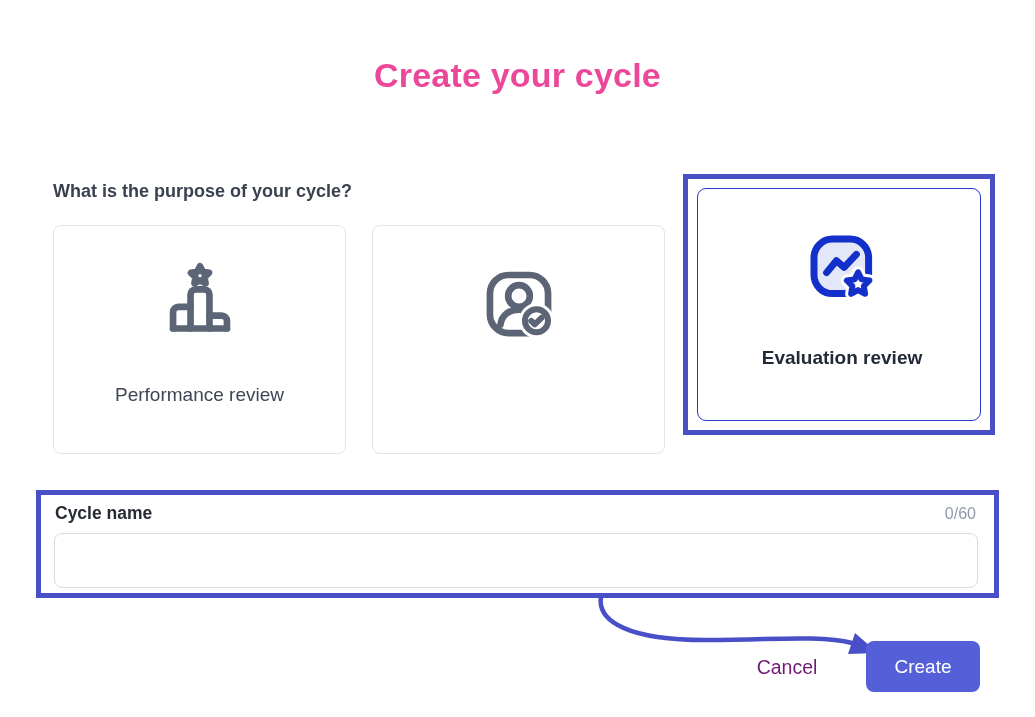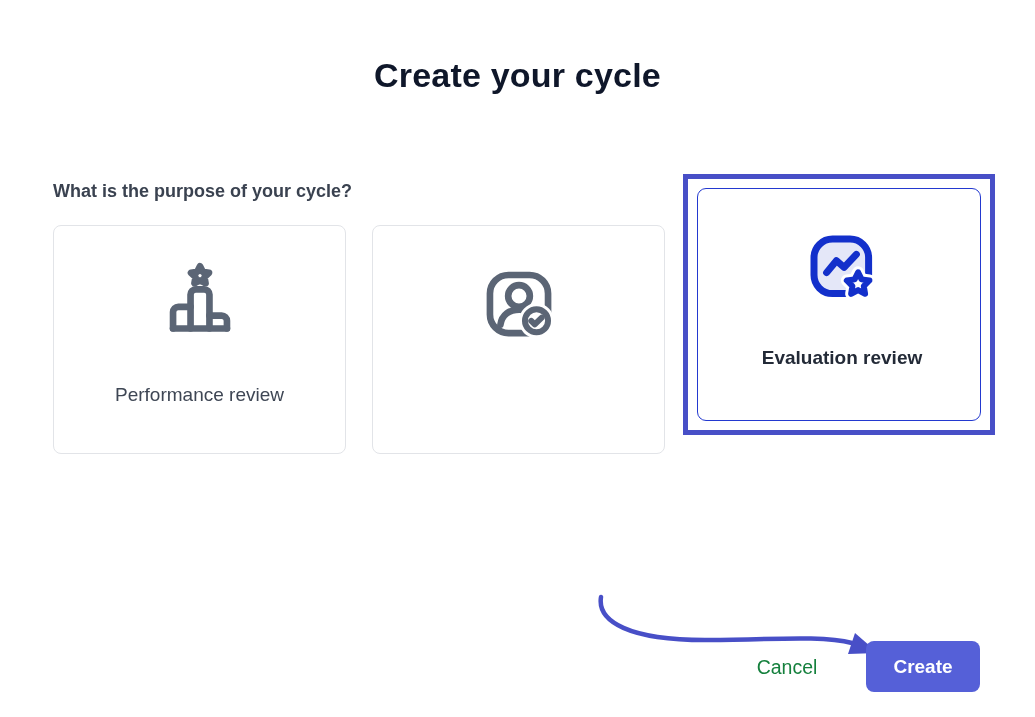--- a/index.html
+++ b/index.html
@@ -1,21 +1,21 @@
 <!DOCTYPE html>
 <html><head>
 <meta charset="utf-8">
 <style>
   * { margin:0; padding:0; box-sizing:border-box; }
   html,body { width:1035px; height:717px; background:#ffffff;
     font-family:"Liberation Sans", sans-serif; overflow:hidden; }
   .stage { position:relative; width:1035px; height:717px; background:#fff; }
 
   .title { position:absolute; left:0; right:0; top:56px; text-align:center;
-    font-size:34px; font-weight:700; color:#0f172a; letter-spacing:0.2px; }
+    font-size:34px; font-weight:700; color:#ec4899; letter-spacing:0.2px; }
 
   .question { position:absolute; left:53px; top:146px;
     font-size:18px; font-weight:700; color:#3a4250;margin-top:35px; }
 
   .card { position:absolute; top:189px; width:293px; height:229px;
     background:#fff; border:1px solid #e2e4e8; border-radius:8px;
     display:flex; flex-direction:column; align-items:center; cursor:pointer;margin-top:36px; }
   .card-1 { left:53px; }
   .card-2 { left:372px; }
   .card .icon-wrap { margin-top:36px; width:84px; height:84px;
@@ -39,25 +39,25 @@
   .char-counter { position:absolute; right:18px; top:10px;
     font-size:16px; color:#9198ab; }
   .name-input { position:absolute; left:13px; top:38px; width:924px; height:55px;
     border:1px solid #d8dce2; border-radius:8px; background:#fff;
     font-size:17px; color:#262a33; padding:0 14px; outline:none; }
 
   .arrow-svg { position:absolute; left:580px; top:585px; width:320px; height:95px;
     pointer-events:none; }
 
   .cancel-btn { position:absolute; left:745px; top:652px; width:84px; height:30px;
-    background:transparent; border:none; font-size:19.5px; color:#15803d;
+    background:transparent; border:none; font-size:19.5px; color:#701a75;
     font-family:"Liberation Sans", sans-serif; cursor:pointer; text-align:center; }
   .create-btn { position:absolute; left:866px; top:641px; width:114px; height:51px;
     background:#5560d8; border:none; border-radius:8px;
-    font-size:19px; font-weight:700; color:#ffffff;
+    font-size:19px; font-weight:400; color:#ffffff;
     font-family:"Liberation Sans", sans-serif; cursor:pointer; }
 </style>
 </head>
 <body>
 
 <div class="stage">
 
   <div class="title">Create your cycle</div>
 
   <div class="question">What is the purpose of your cycle?</div>
@@ -95,20 +95,25 @@
           <rect x="4" y="4" width="15.6" height="15.6" rx="5.3" fill="#e4e7f8"></rect>
           <path d="M7.6 13.6 L10.4 10.2 L12.6 12.1 L16.1 8.4"></path>
           <polygon points="16.6,13.5 17.6,15.52 19.83,15.85 18.22,17.43 18.6,19.65 16.6,18.6 14.6,19.65 14.98,17.43 13.37,15.85 15.6,15.52" fill="#ffffff" stroke="#ffffff" stroke-width="3.4"></polygon>
           <polygon points="16.6,13.5 17.6,15.52 19.83,15.85 18.22,17.43 18.6,19.65 16.6,18.6 14.6,19.65 14.98,17.43 13.37,15.85 15.6,15.52" fill="#ffffff" stroke-width="1.7"></polygon>
         </svg>
       </div>
       <div class="card-label">Evaluation review</div>
     </div>
   </div>
 
+  <div class="annotation-box annotation-field">
+    <div class="field-label">Cycle name</div>
+    <div class="char-counter">0/60</div>
+    <input class="name-input" type="text" value="" style="">
+  </div>
 
   <svg class="arrow-svg" viewBox="0 0 320 95">
     <path d="M21 12 C17 37 50 55 125 55 C185 55 242 50 272 58" fill="none" stroke="#484fc7" stroke-width="4.5" stroke-linecap="round"></path>
     <polygon points="298,68 268,69 275,48" fill="#484fc7"></polygon>
   </svg>
 
   <button class="cancel-btn">Cancel</button>
   <button class="create-btn">Create</button>
 
 </div>

